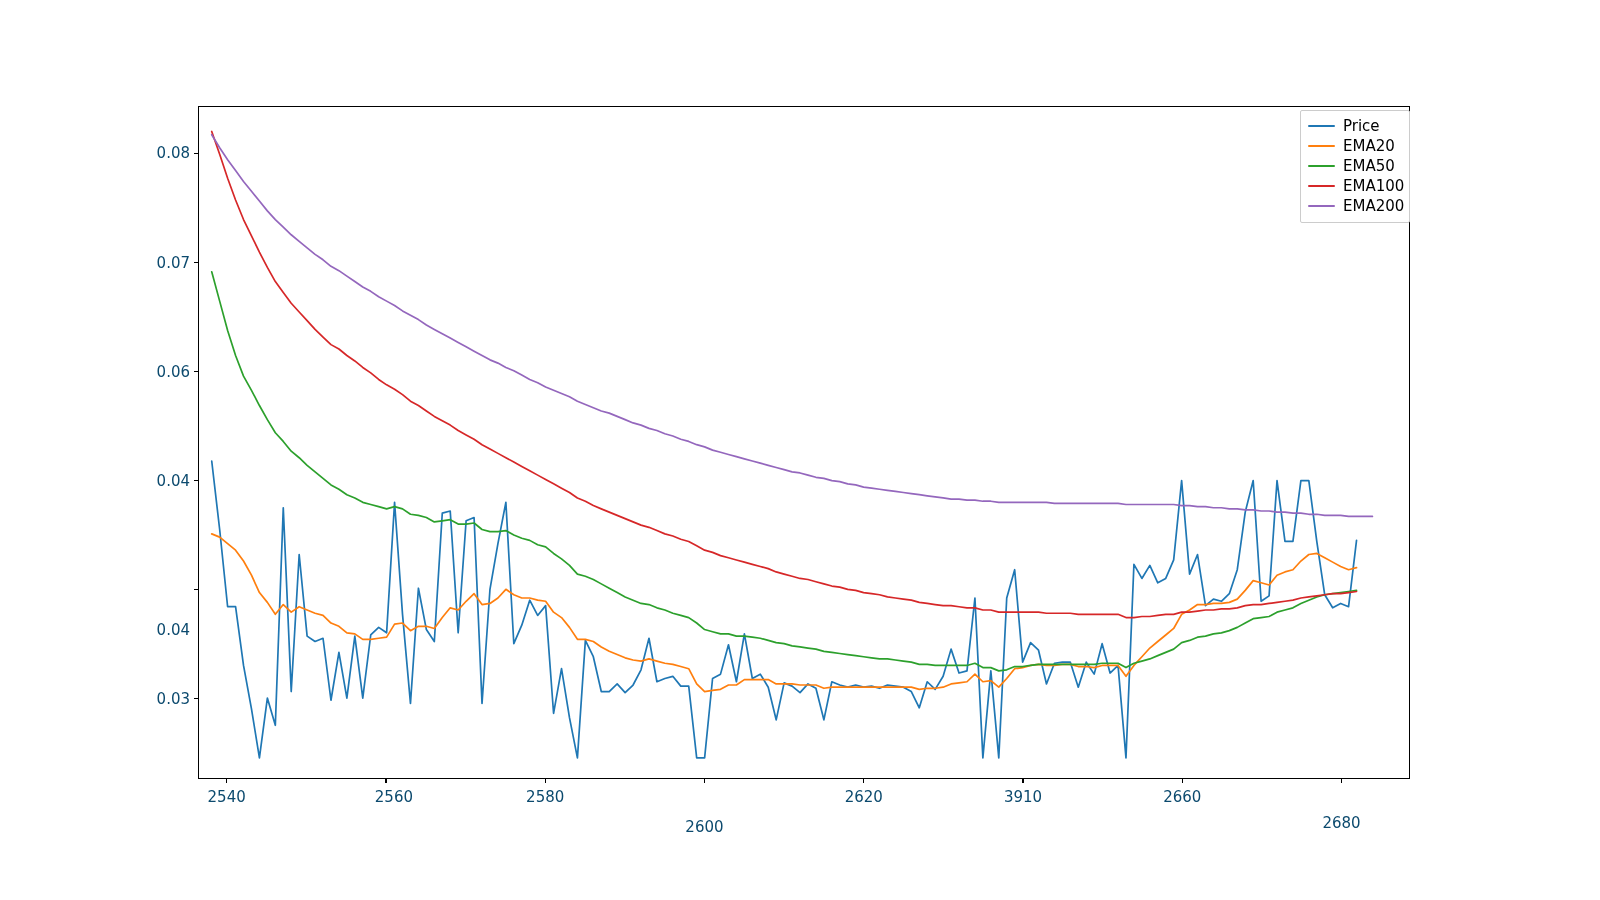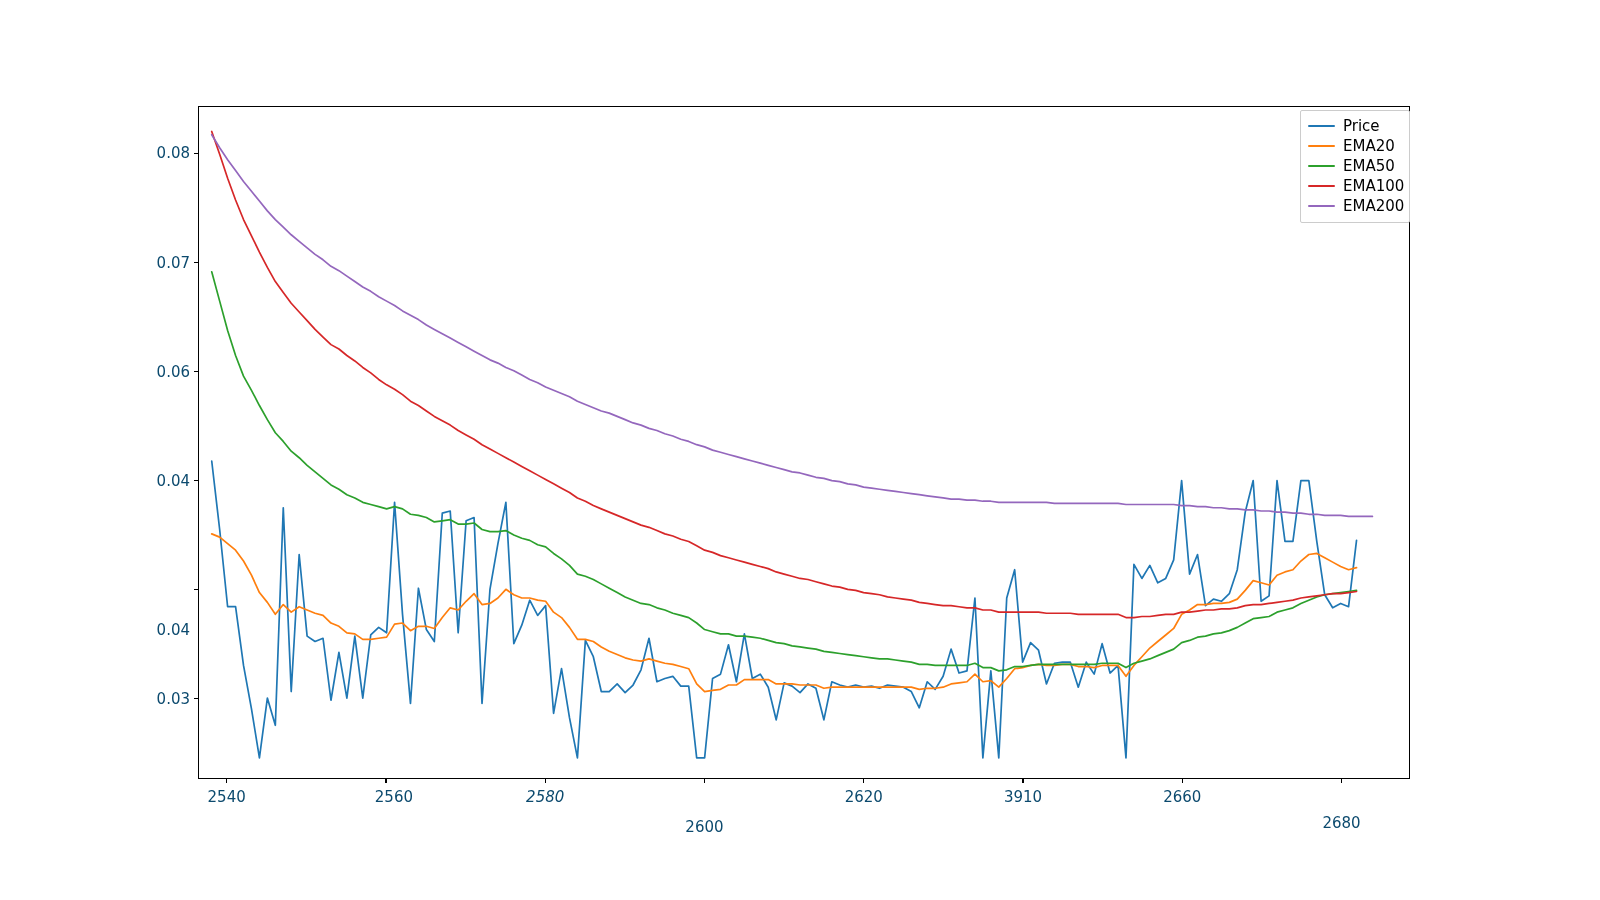--- a/index.html
+++ b/index.html
@@ -42,21 +42,21 @@
       <div class="tick-label ytick-label" style="left: 132px; top: 698.829px; width: 58px;">0.03</div>
       <div class="tick-label ytick-label" style="left: 132px; top: 589.753px; width: 58px; margin-top: 40px;">0.04</div>
       <div class="tick-label ytick-label" style="left: 132px; top: 480.677px; width: 58px;">0.04</div>
       <div class="tick-label ytick-label" style="left: 132px; top: 371.6px; width: 58px;">0.06</div>
       <div class="tick-label ytick-label" style="left: 132px; top: 262.524px; width: 58px;">0.07</div>
       <div class="tick-label ytick-label" style="left: 132px; top: 153.448px; width: 58px;">0.08</div>
     </div>
   <div id="xtick-labels">
       <div class="tick-label xtick-label" style="left: 226.668px; top: 788px;">2540</div>
       <div class="tick-label xtick-label" style="left: 385.932px; top: 788px; margin-left: 8px;">2560</div>
-      <div class="tick-label xtick-label" style="left: 545.196px; top: 788px; font-style: italic;">2580</div>
+      <div class="tick-label xtick-label" style="left: 545.196px; top: 788px;">2580</div>
       <div class="tick-label xtick-label" style="left: 704.46px; top: 818px;">2600</div>
       <div class="tick-label xtick-label" style="left: 863.724px; top: 788px;">2620</div>
       <div class="tick-label xtick-label" style="left: 1022.99px; top: 788px;">3910</div>
       <div class="tick-label xtick-label" style="left: 1182.25px; top: 788px;">2660</div>
       <div class="tick-label xtick-label" style="left: 1341.52px; top: 788px; margin-top: 26px;">2680</div>
     </div>
   <div id="tick-marks">
       <div class="tick-mark ytick-mark" style="left: 194px; top: 698.229px;"></div>
       <div class="tick-mark ytick-mark" style="left: 194px; top: 589.153px;"></div>
       <div class="tick-mark ytick-mark" style="left: 194px; top: 480.077px;"></div>

